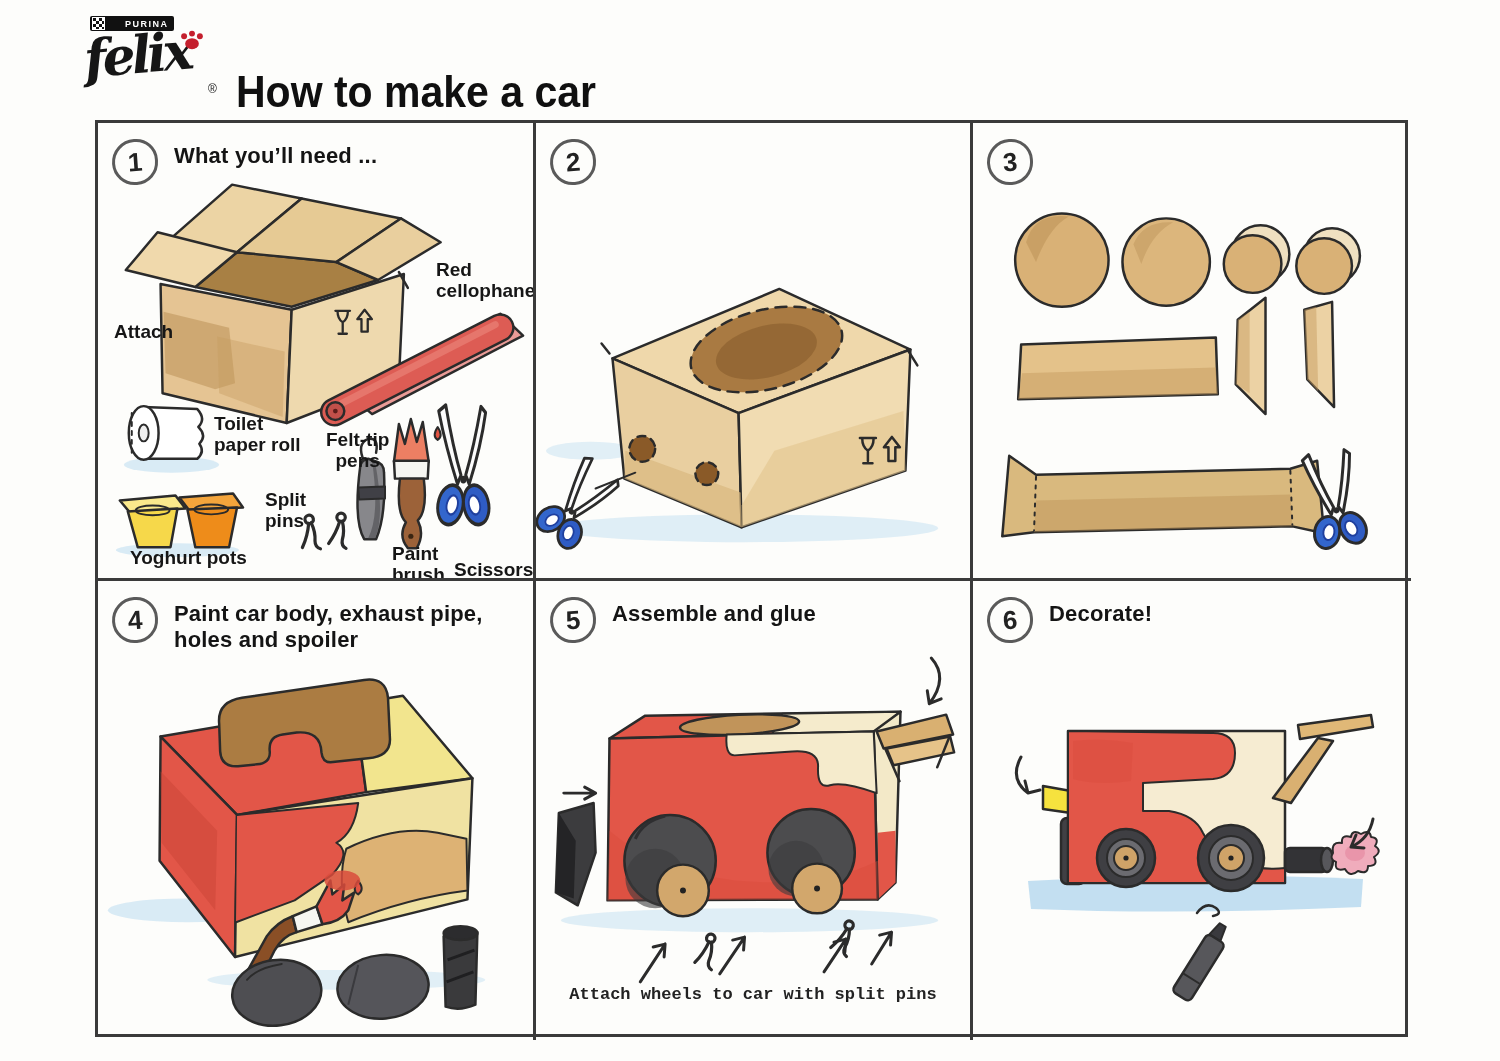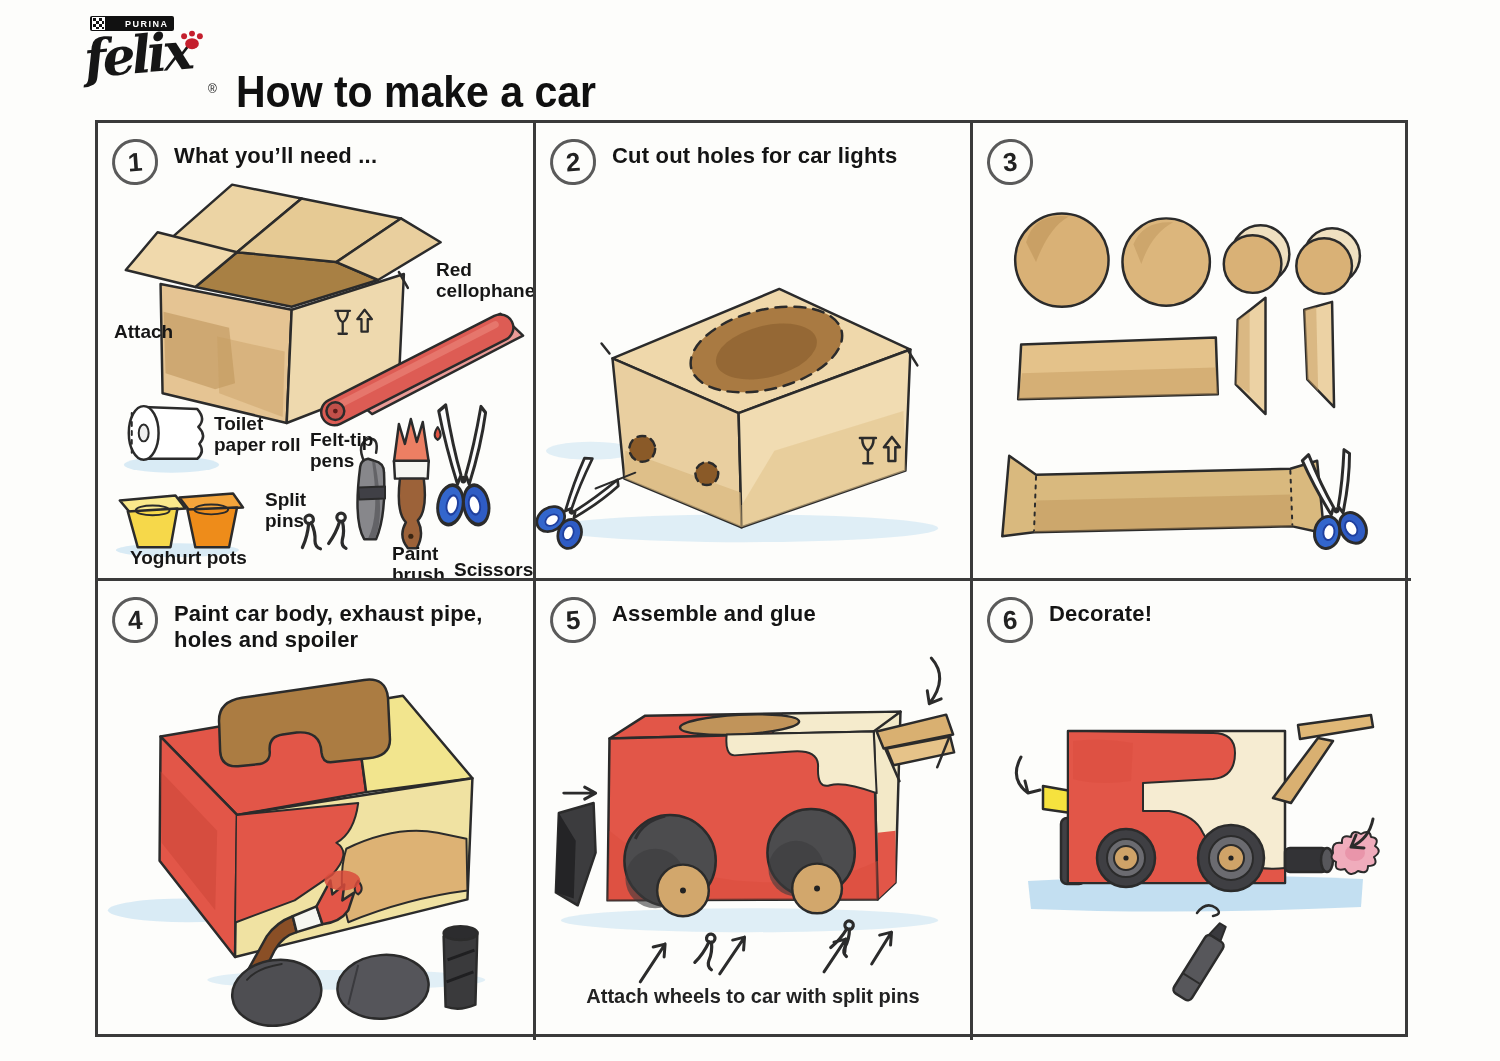--- a/index.html
+++ b/index.html
@@ -33,21 +33,21 @@
         display:flex;align-items:center;justify-content:center;font-size:26px;font-weight:700;
         color:#222;transform:rotate(-4deg);background:transparent;}
   .panel-title{font-size:22px;font-weight:700;line-height:1.18;margin-top:4px;color:#141414;
         white-space:pre-line;letter-spacing:0.2px;}
   .art{position:absolute;left:0;top:0;width:100%;height:100%;}
   svg .ink{stroke:#2b2b2b;stroke-width:2.5;stroke-linejoin:round;stroke-linecap:round;}
   svg .thin{stroke-width:2;}
   .item-label{position:absolute;font-size:19px;font-weight:700;line-height:1.12;
         color:#161616;white-space:pre-line;z-index:4;}
   .panel-caption{position:absolute;left:0;top:404px;width:100%;text-align:center;
-        font-size:20px;font-weight:700;color:#222;z-index:4;}
+        font-size:17px;font-weight:700;color:#222;z-index:4;font-family:Liberation Mono, monospace;}
 </style>
 </head>
 <body>
 
 <svg width="0" height="0" style="position:absolute" aria-hidden="true">
   <defs>
     <g id="scissors">
       <path class="ink" d="M12,0 Q18,28 25,47 L22,53 Q12,28 6,4 Z" fill="#fcfcfc"></path>
       <path class="ink" d="M42,1 Q36,28 29,47 L32,53 Q42,28 46,5 Z" fill="#fcfcfc"></path>
       <circle cx="27" cy="50" r="2.6" fill="#2b2b2b"></circle>
@@ -164,21 +164,21 @@
       </svg>
       <div class="panel-head">
         <span class="num-circle">1</span>
         <h2 class="panel-title">What you’ll need ...</h2>
       </div>
       <div class="item-label" style="left:16px;top:198px;">Attach</div>
       <div class="item-label" style="left:338px;top:136px;">Red
 cellophane</div>
       <div class="item-label" style="left:116px;top:290px;">Toilet
 paper roll</div>
-      <div class="item-label" style="left:212px;top:306px;">Felt-tip
+      <div class="item-label" style="left:228px;top:306px;text-align:center;">Felt-tip
 pens</div>
       <div class="item-label" style="left:167px;top:366px;">Split
 pins</div>
       <div class="item-label" style="left:32px;top:424px;">Yoghurt pots</div>
       <div class="item-label" style="left:294px;top:420px;">Paint
 brush</div>
       <div class="item-label" style="left:356px;top:420px;margin-top:16px;">Scissors</div>
     </section>
 
     <section class="panel">
@@ -201,21 +201,20 @@
           <line x1="374" y1="228" x2="384" y2="244" class="ink" stroke="#2b2b2b"></line>
           <line x1="74" y1="232" x2="66" y2="222" class="ink" stroke="#2b2b2b"></line>
         </g>
         <g>
           <line x1="60" y1="368" x2="100" y2="352" class="ink thin" stroke="#2b2b2b"></line>
           <use href="#scissors" transform="translate(16,338) rotate(38,27,40) scale(1.1)"></use>
         </g>
       </svg>
       <div class="panel-head">
         <span class="num-circle">2</span>
-        <h2 class="panel-title">Cut out holes for car lights</h2>
       </div>
     </section>
 
     <section class="panel">
       <svg class="art" viewBox="0 0 438 458">
         <g>
           <circle cx="88" cy="138" r="47" fill="#d9b176" class="ink" stroke-width="3"></circle>
           <path d="M52,120 Q60,90 95,94 Q75,105 62,140 Z" fill="#b98f54" opacity=".5"></path>
           <circle cx="193" cy="140" r="44" fill="#dcb67c" class="ink" stroke-width="3"></circle>
           <path d="M160,122 Q170,98 200,100 Q178,112 168,142 Z" fill="#bb9258" opacity=".45"></path>

